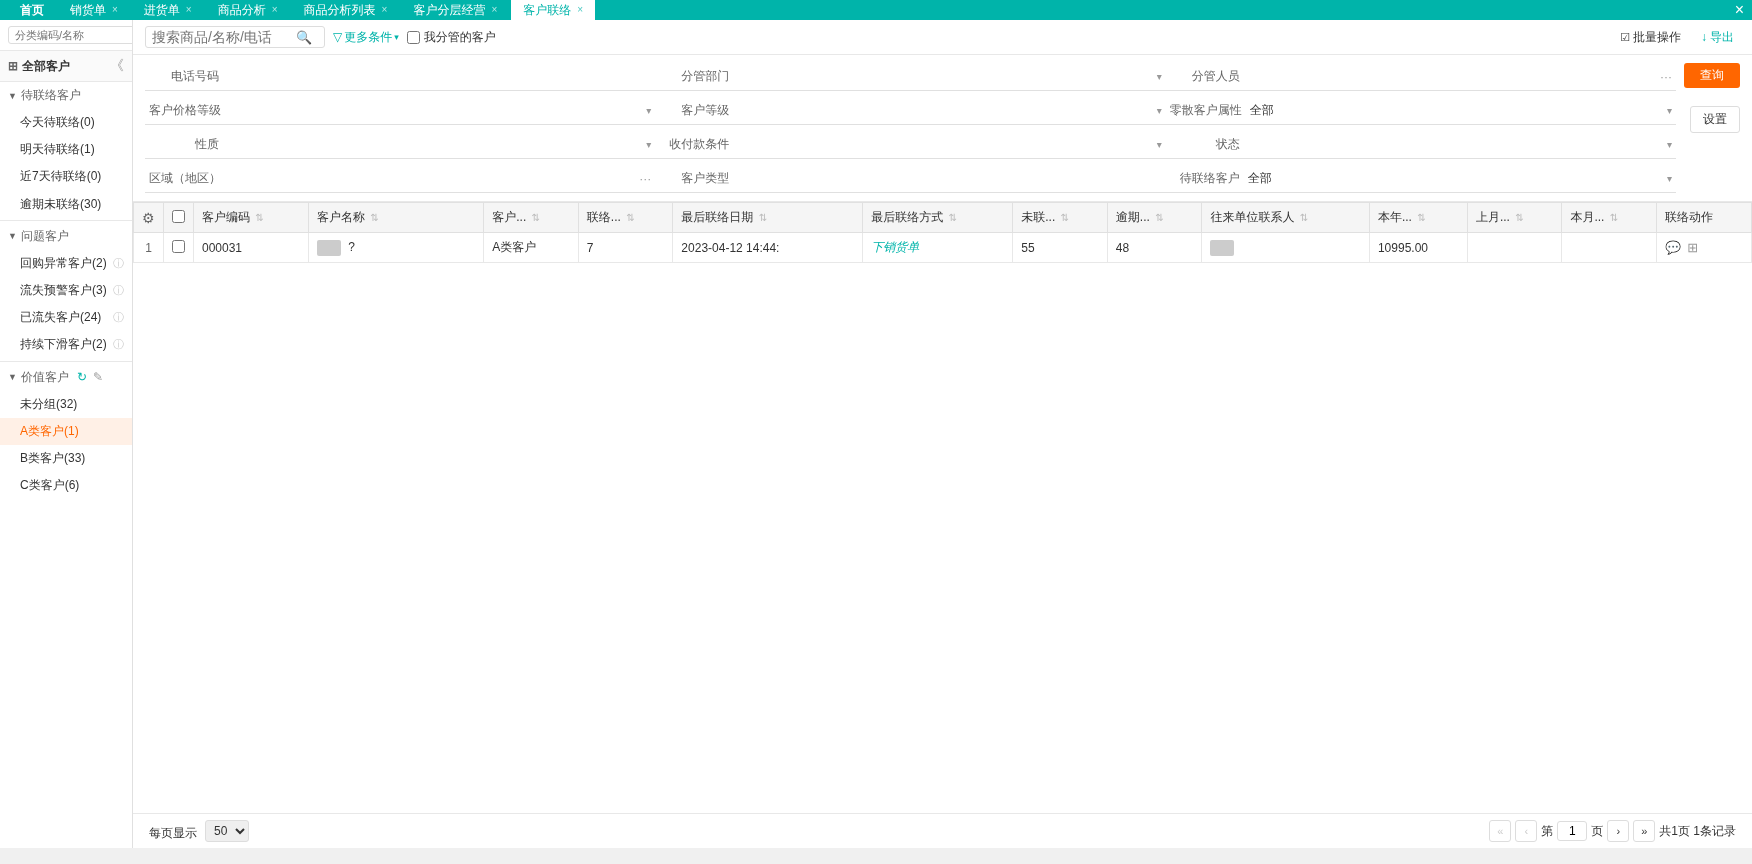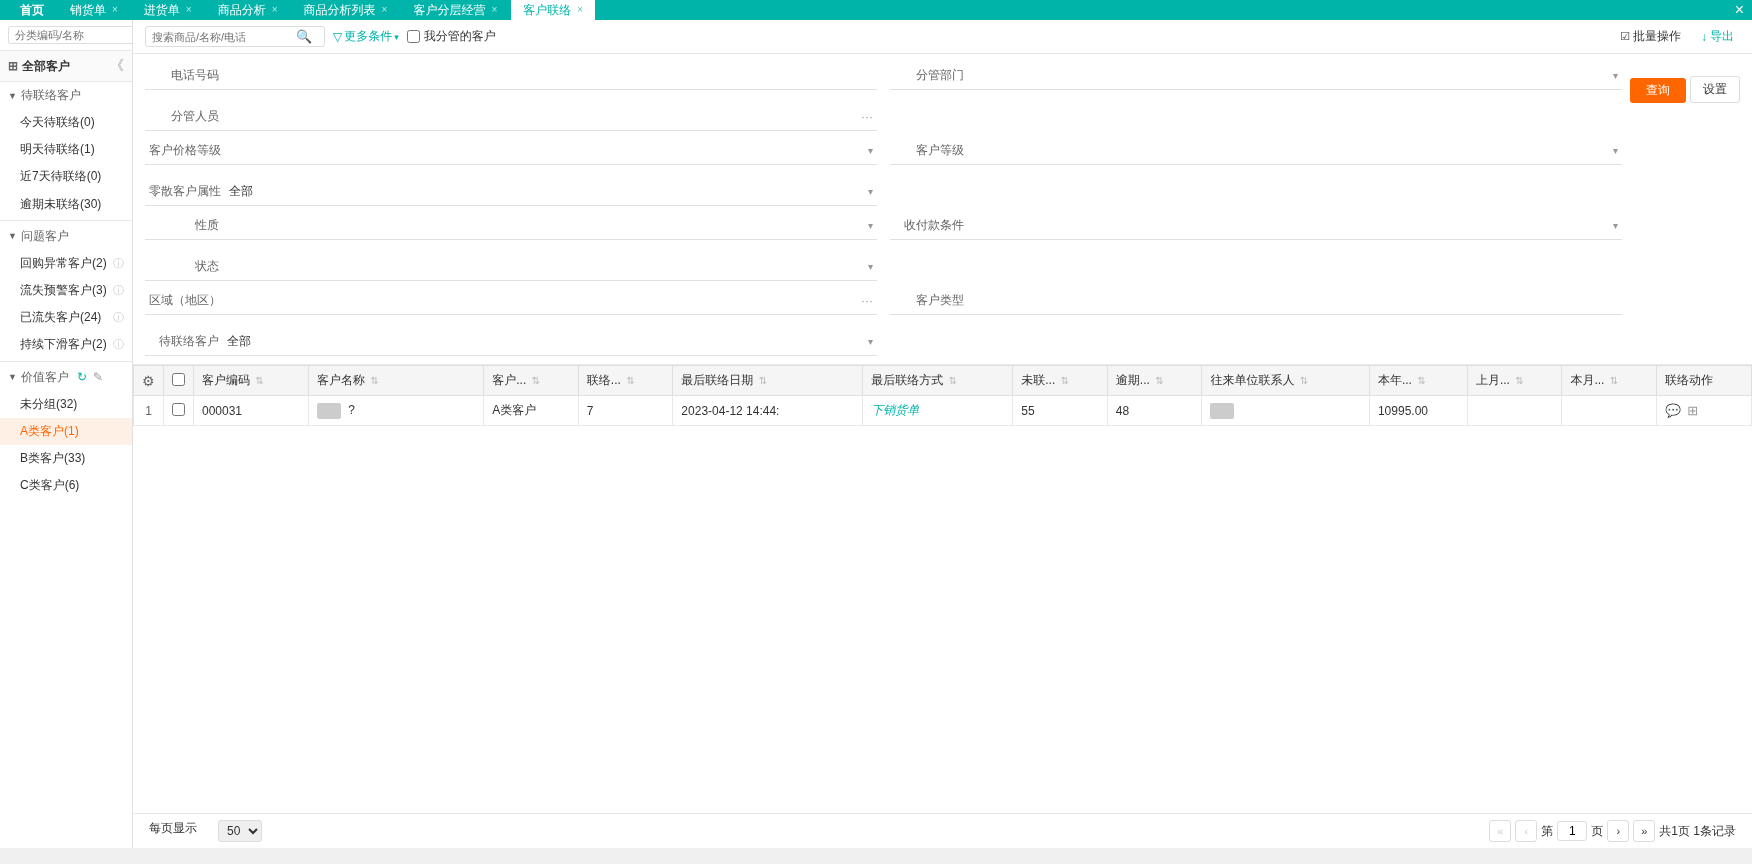--- a/index.html
+++ b/index.html
@@ -73,21 +73,21 @@
     
     .filter-bar {
       background: #fff; padding: 6px 12px; border-bottom: 1px solid #e8e8e8;
       display: flex; align-items: center; gap: 8px;
     }
     .filter-search-wrap {
       display: flex; align-items: center; gap: 4px; border: 1px solid #ddd;
       border-radius: 3px; padding: 2px 6px; width: 180px;
     }
     .filter-search-wrap input {
-      border: none; outline: none; font-size: 11px; color: #999; width: 140px;
+      border: none; outline: none; font-size: 14px; color: #999; width: 140px;
     }
     .filter-search-wrap .s-icon { color: #00b4aa; font-size: 13px; cursor: pointer; }
     .more-filters {
       display: flex; align-items: center; gap: 2px; color: #00b4aa; cursor: pointer; white-space: nowrap;
     }
     .filter-funnel { font-size: 12px; }
     .my-customers {
       display: flex; align-items: center; gap: 4px; color: #333; cursor: pointer;
     }
     .filter-bar-right { margin-left: auto; display: flex; align-items: center; gap: 8px; }
@@ -95,21 +95,21 @@
       display: flex; align-items: center; gap: 3px; color: #333; cursor: pointer;
       padding: 2px 6px; border-radius: 3px;
     }
     .export-btn { color: #00b4aa; }
 
     
     .extended-filter {
       background: #fff; border-bottom: 1px solid #e8e8e8; padding: 8px 12px;
     }
     .filter-row {
-      display: grid; grid-template-columns: repeat(2, 1fr); gap: 13px; margin-bottom: 6px;
+      display: grid; grid-template-columns: repeat(3, 1fr); gap: 0; margin-bottom: 6px;
     }
     .filter-row:last-child { margin-bottom: 0; }
     .filter-field {
       display: flex; align-items: center; border-bottom: 1px solid #e0e0e0; padding: 3px 4px;
       min-height: 28px;
     }
     .filter-field label {
       color: #666; white-space: nowrap; min-width: 70px; text-align: right; margin-right: 8px;
     }
     .filter-field .field-value {
@@ -143,21 +143,21 @@
     .num-cell { width: 30px; text-align: center; color: #666; }
     .action-icons { display: flex; gap: 6px; }
     .action-icon { color: #999; cursor: pointer; font-size: 13px; }
     .link-text { color: #00b4aa; cursor: pointer; text-decoration: none; font-style: italic; }
 
     
     .table-footer {
       background: #fff; border-top: 1px solid #e8e8e8; padding: 6px 16px;
       display: flex; align-items: center; justify-content: space-between;
     }
-    .page-size-wrap { display: flex; align-items: flex-start; gap: 21px; color: #333; }
+    .page-size-wrap { display: flex; align-items: flex-end; gap: 8px; color: #333; }
     .page-size-select {
       border: 1px solid #ddd; border-radius: 3px; padding: 2px 4px; font-size: 12px;
       color: #333; cursor: pointer;
     }
     .pagination { display: flex; align-items: center; gap: 4px; color: #333; }
     .page-btn {
       width: 22px; height: 22px; border: 1px solid #ddd; border-radius: 3px;
       display: flex; align-items: center; justify-content: center; cursor: pointer;
       background: #fff; color: #333; font-size: 11px;
     }
@@ -181,21 +181,21 @@
     .settings-gear { color: #666; font-size: 14px; cursor: pointer; }
 
     .query-btn {
       background: #ff6600; color: #fff; border: none; padding: 4px 16px;
       border-radius: 3px; cursor: pointer; font-size: 12px;
     }
     .settings-btn {
       background: #fff; color: #333; border: 1px solid #ddd; padding: 4px 12px;
       border-radius: 3px; cursor: pointer; font-size: 12px; margin-top: 14px;
     }
-    .btn-group { display: flex; flex-direction: row; gap: 4px; align-items: flex-end; }
+    .btn-group { display: flex; flex-direction: column; gap: 4px; align-items: flex-end; }
   </style>
 </head>
 <body>
 
 <div class="top-nav">
   <div class="nav-tab home">首页</div>
   <div class="nav-tab">
     <span>销货单</span>
     <span class="close-x">×</span>
   </div>

